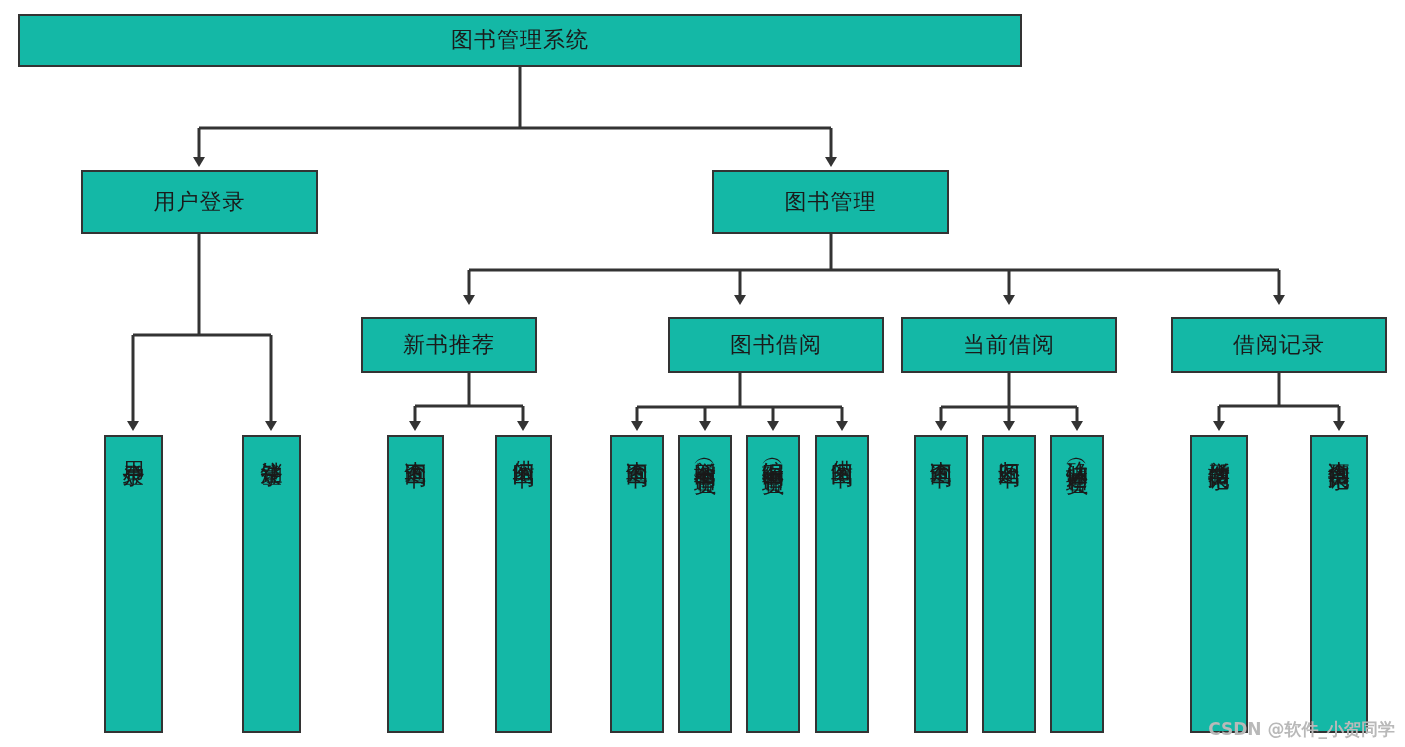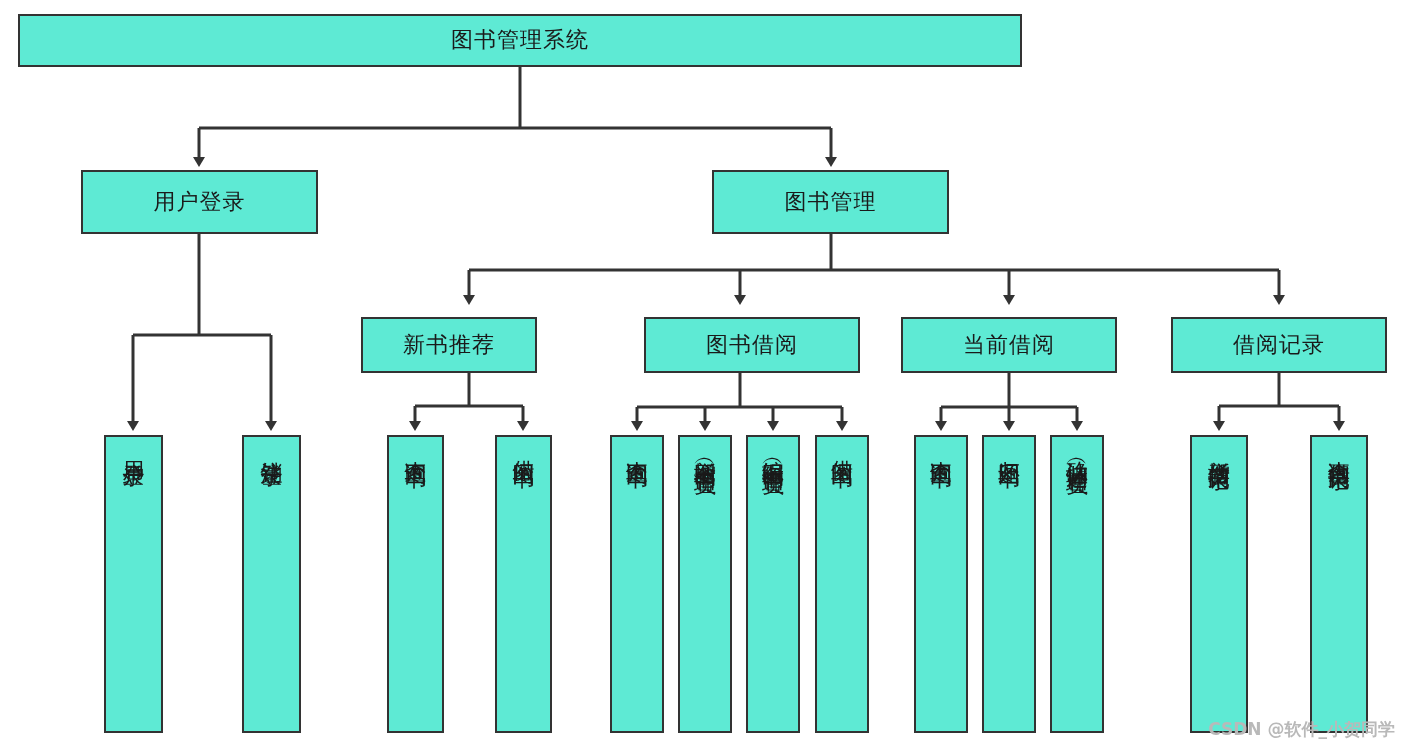--- a/index.html
+++ b/index.html
@@ -22,21 +22,21 @@
     position: absolute;
     left: 0;
     top: 0;
     width: 1405px;
     height: 747px;
   }
   .node-box {
     position: absolute;
     box-sizing: border-box;
     border: 2px solid #333333;
-    background: #5eead4;
+    background: #14b8a6;
     display: flex;
     align-items: center;
     justify-content: center;
   }
   .node-label-h {
     font-size: 22px;
     color: #1a1a1a;
     letter-spacing: 1px;
     line-height: 1.1;
     white-space: nowrap;
@@ -146,21 +146,21 @@
   </div>
 
   <div class="node-box" style="left:712px; top:170px; width:237px; height:64px;">
     <span class="node-label-h">图书管理</span>
   </div>
 
   <div class="node-box" style="left:361px; top:317px; width:176px; height:56px;">
     <span class="node-label-h">新书推荐</span>
   </div>
 
-  <div class="node-box" style="left:644px; top:317px; width:216px; height:56px;">
+  <div class="node-box" style="left:668px; top:317px; width:216px; height:56px;">
     <span class="node-label-h">图书借阅</span>
   </div>
 
   <div class="node-box" style="left:901px; top:317px; width:216px; height:56px;">
     <span class="node-label-h">当前借阅</span>
   </div>
 
   <div class="node-box" style="left:1171px; top:317px; width:216px; height:56px;">
     <span class="node-label-h">借阅记录</span>
   </div>

